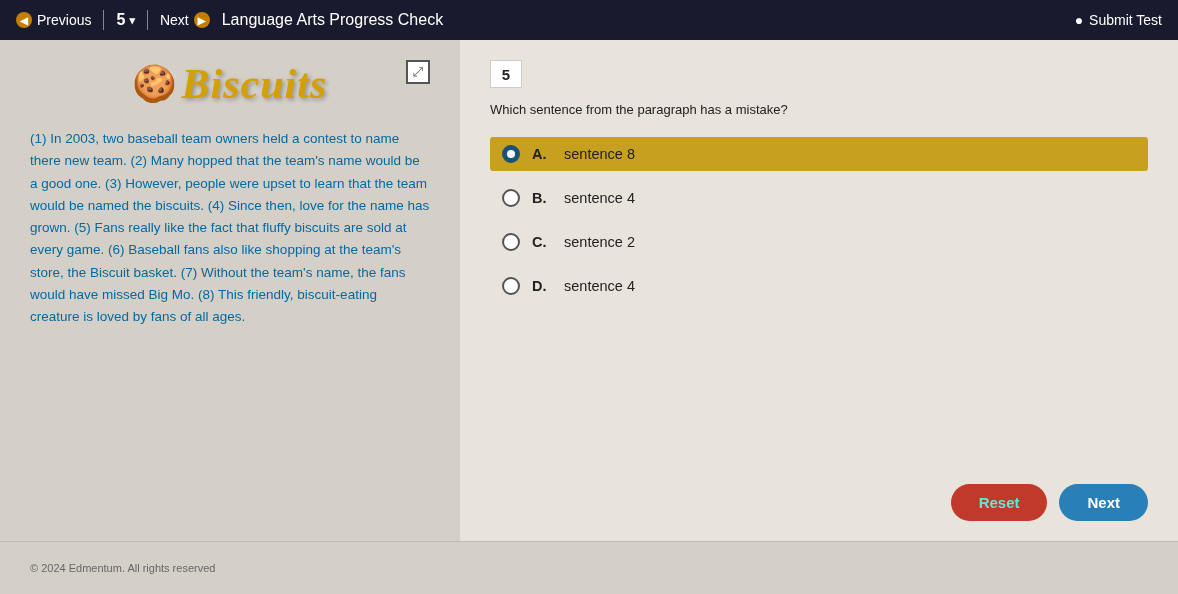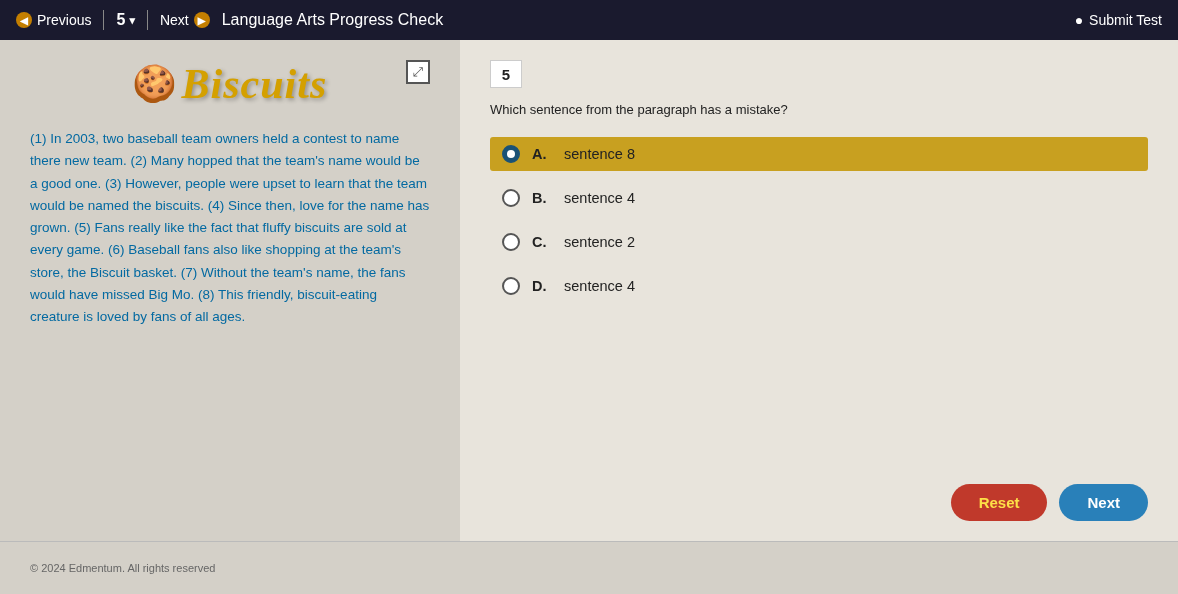--- a/index.html
+++ b/index.html
@@ -187,21 +187,21 @@
     }
 
     .actions {
       display: flex;
       justify-content: flex-end;
       gap: 12px;
       margin-top: auto;
     }
     .reset-btn {
       background: #c0392b;
-      color: #fde047;
+      color: #5eead4;
       border: none;
       border-radius: 20px;
       padding: 10px 28px;
       font-size: 15px;
       cursor: pointer;
       font-weight: bold;
       text-align: center;
     }
     .next-btn {
       background: #2980b9;

